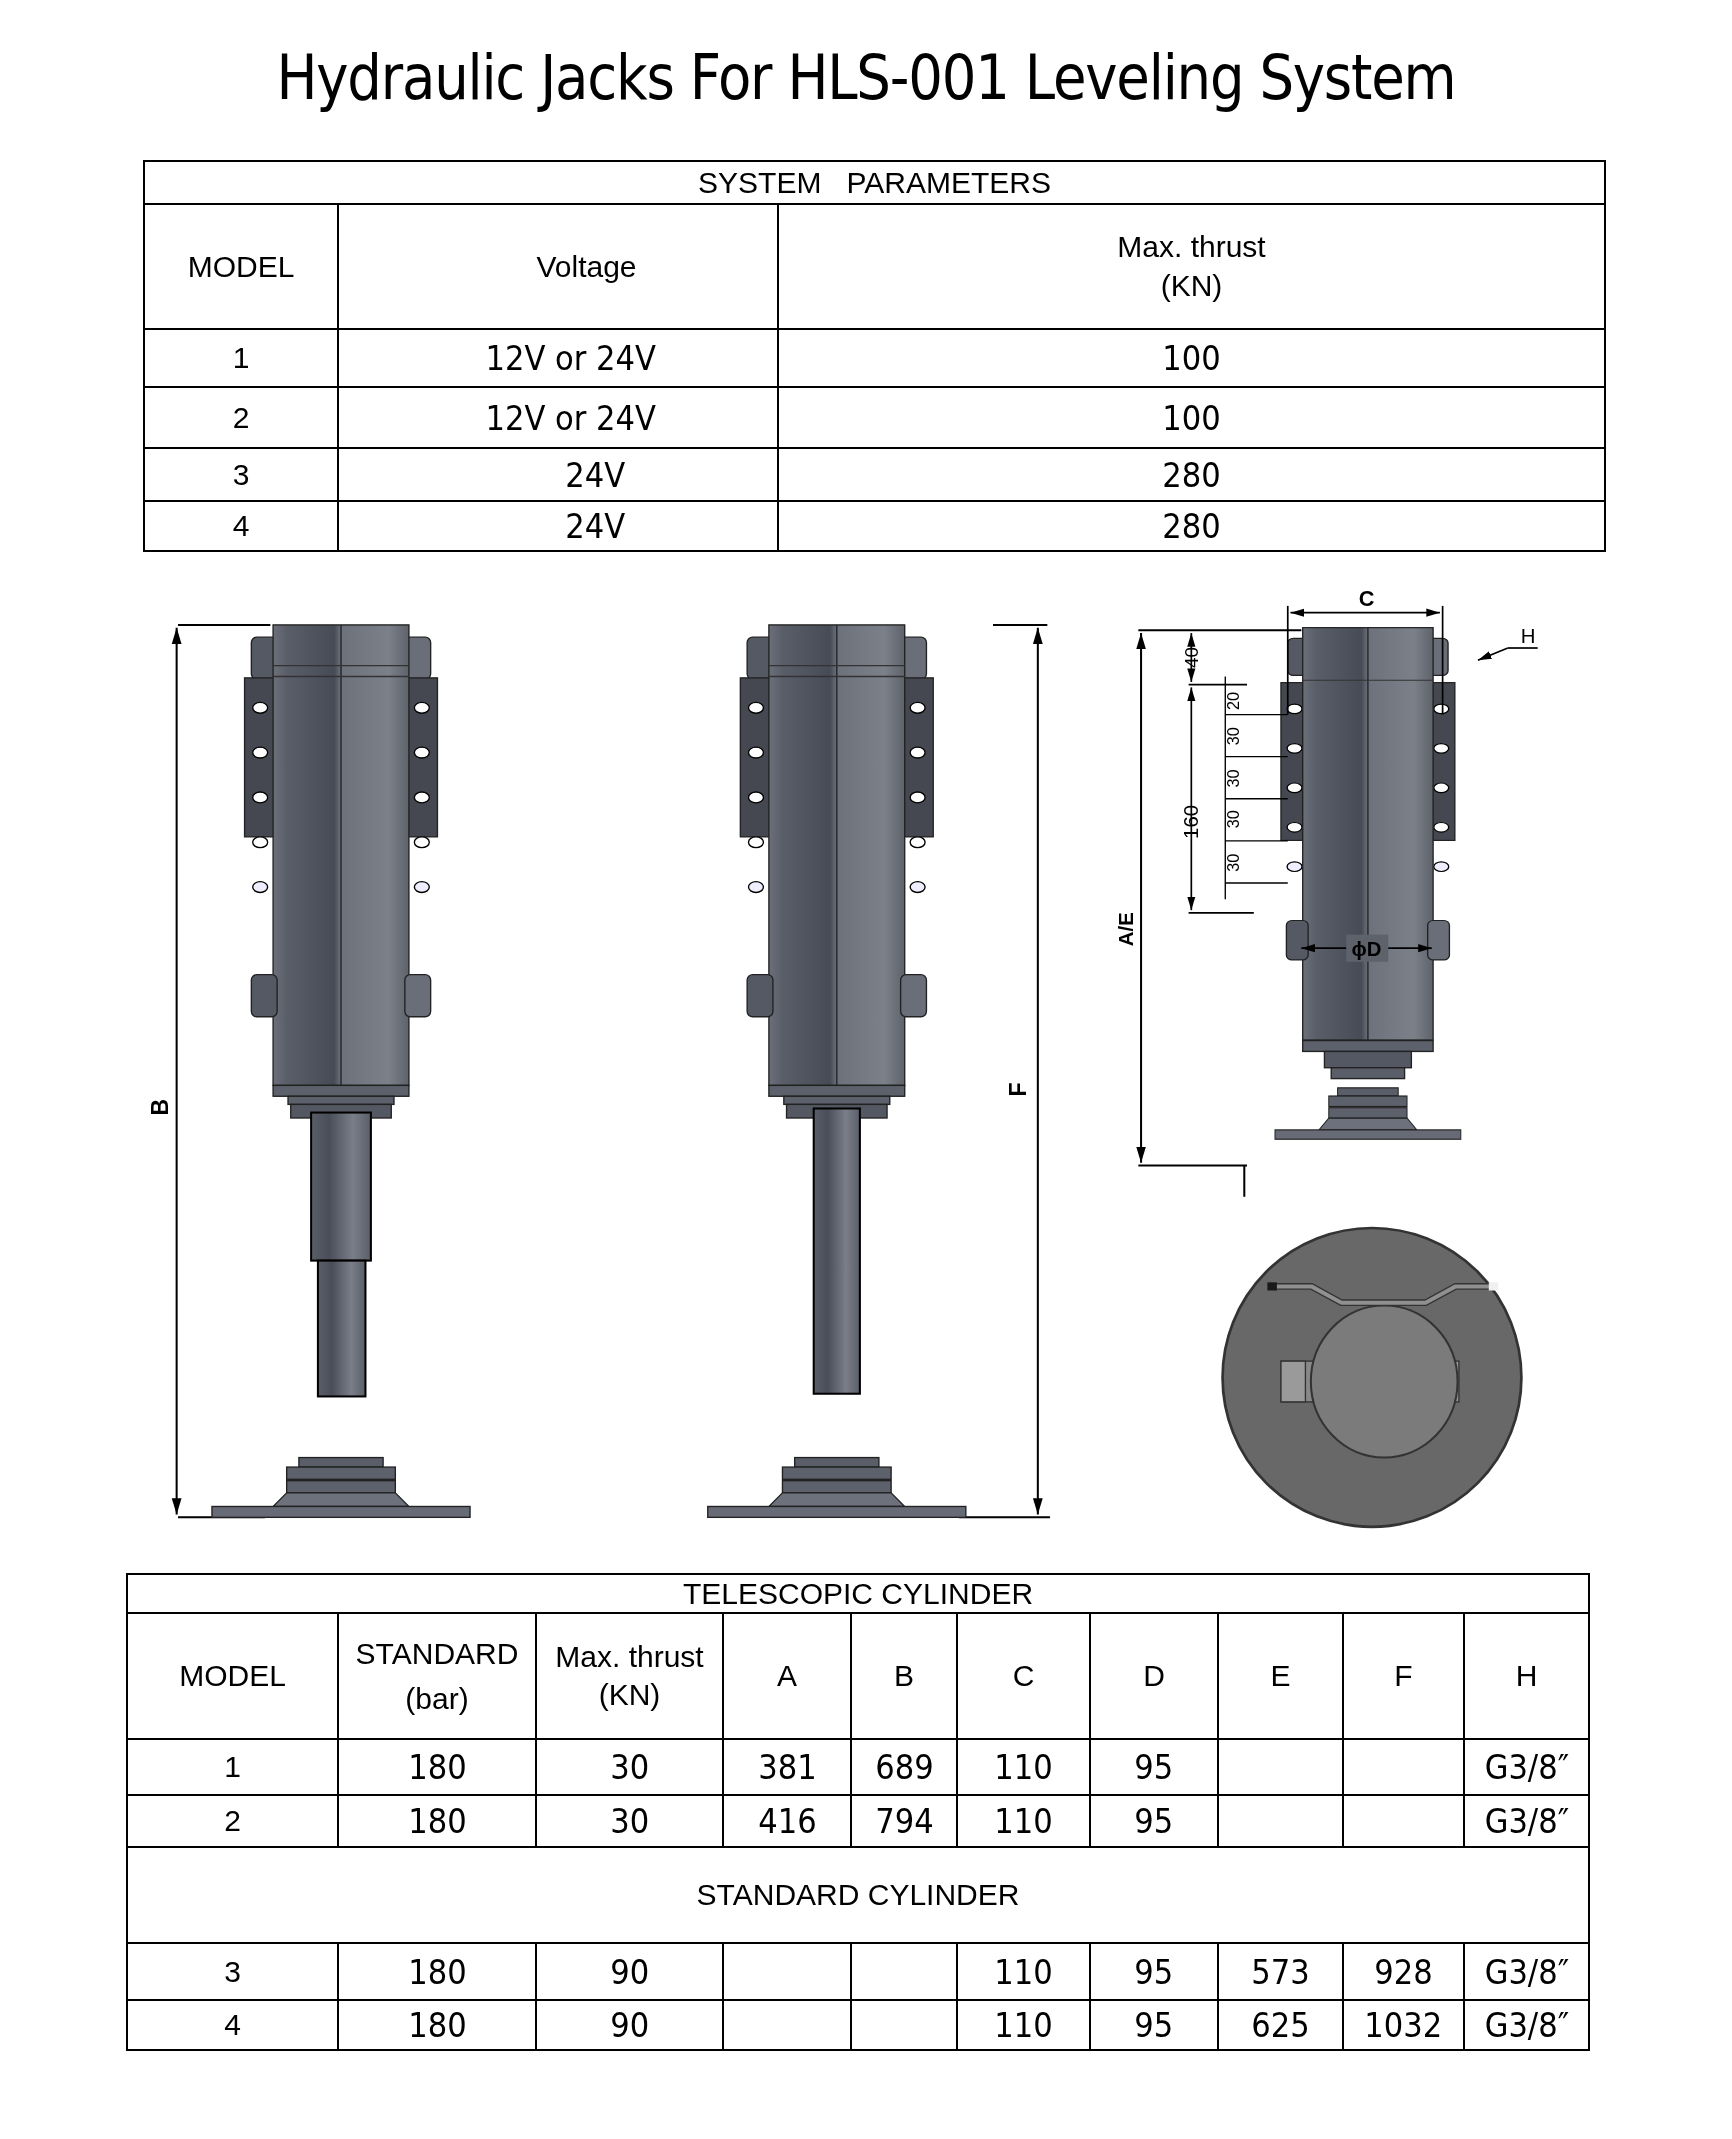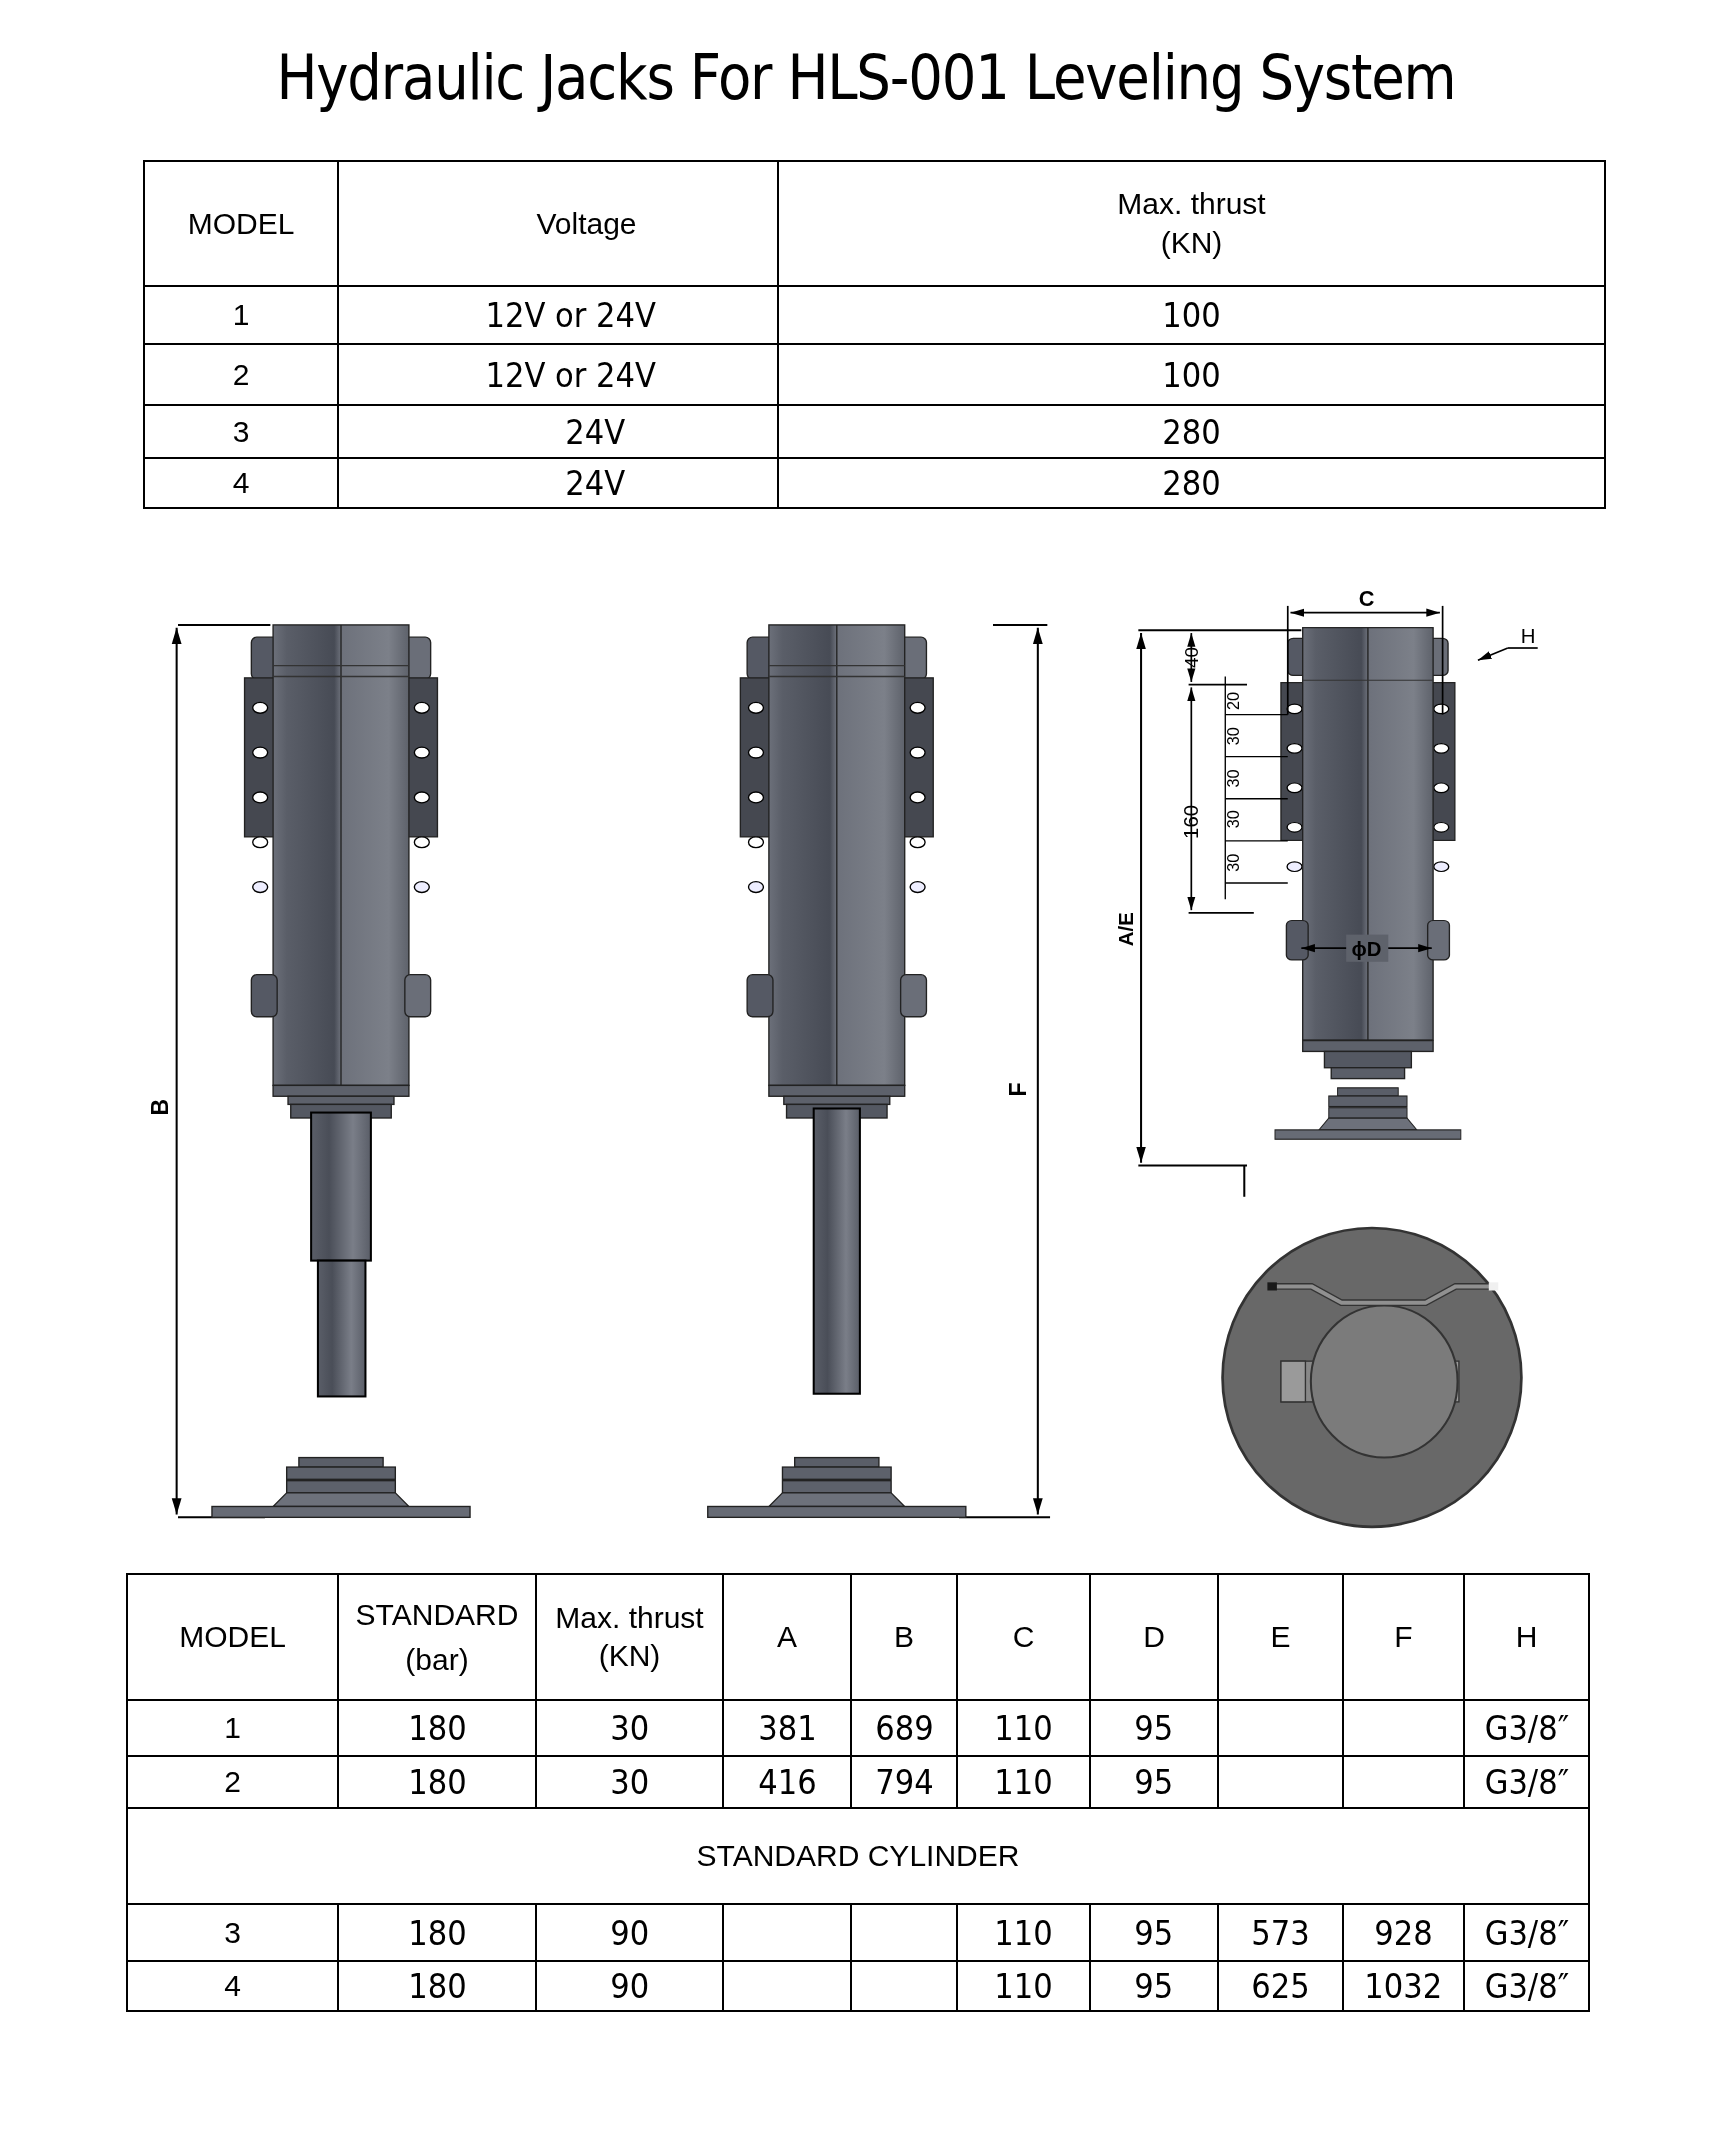--- a/index.html
+++ b/index.html
@@ -19,20 +19,23 @@
 
 <div class="abs title">Hydraulic Jacks For HLS-001 Leveling System</div>
 
 <table class="grid" style="left:143px; top:160px; width:1462px;">
   <colgroup>
       <col style="width:194px">
       <col style="width:440px">
       <col style="width:827px">
     </colgroup>
   <tbody>
+      <tr style="height:43px">
+    <td colspan="3" class="hdr section" style="white-space:pre">SYSTEM   PARAMETERS</td>
+  </tr>
   <tr style="height:125px">
     <td class="hdr">MODEL</td>
     <td class="hdr val-left" style="padding-left:57px !important">Voltage</td>
     <td class="hdr">
       <div>Max. thrust</div>
       <div style="margin-top:5.4px">(KN)</div>
     </td>
   </tr>
   <tr style="height:58px">
     <td class="hdr">1</td>
@@ -222,20 +225,23 @@
       <col style="width:187px">
       <col style="width:128px">
       <col style="width:106px">
     <col style="width:133px">
       <col style="width:128px">
       <col style="width:125px">
       <col style="width:121px">
       <col style="width:125px">
   </colgroup>
   <tbody>
+      <tr style="height:39px">
+    <td colspan="10" class="hdr section">TELESCOPIC CYLINDER</td>
+  </tr>
   <tr style="height:126px">
     <td class="hdr">MODEL</td>
     <td class="hdr">
       <div>STANDARD</div>
       <div style="margin-top:11px">(bar)</div>
     </td>
     <td class="hdr">
       <div>Max. thrust</div>
       <div style="margin-top:4.1px">(KN)</div>
     </td>

